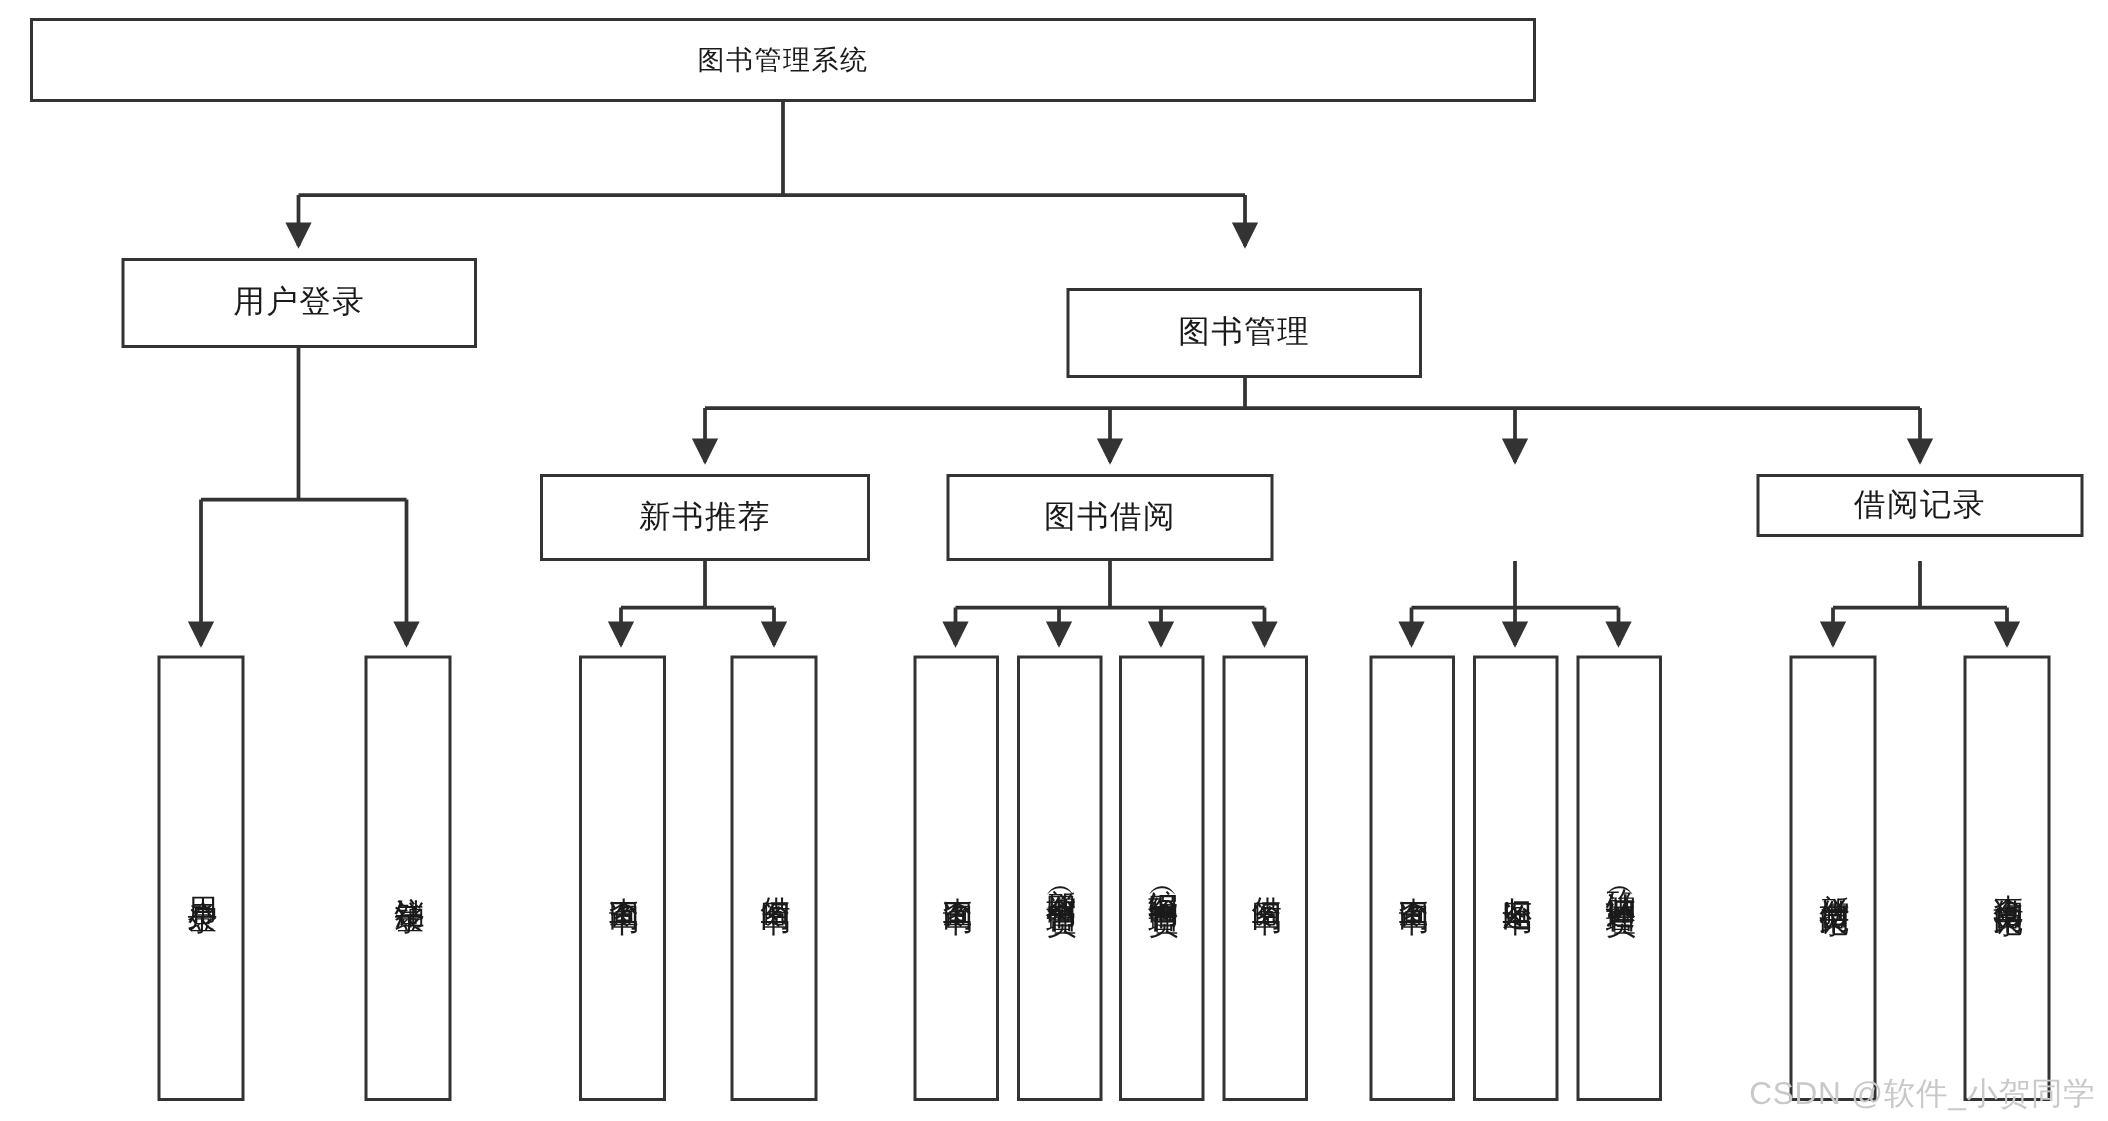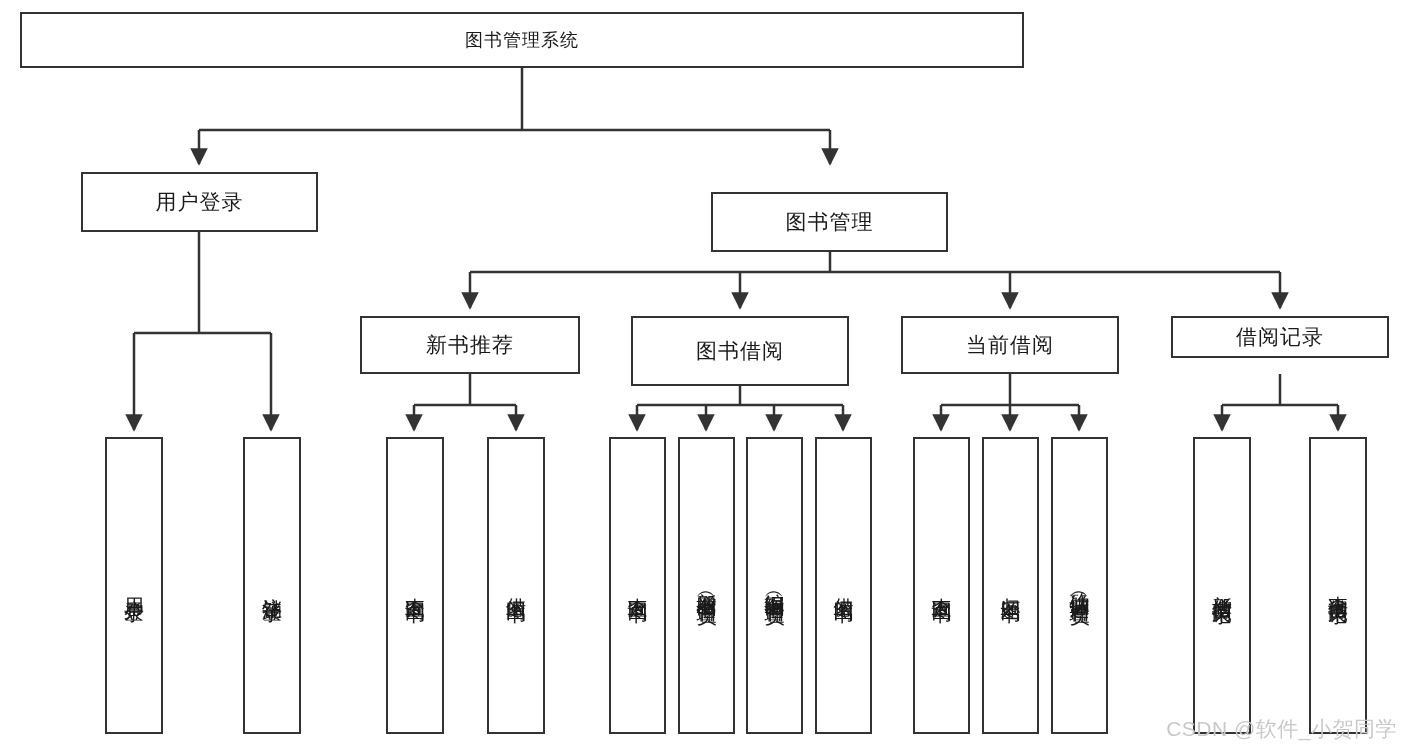--- a/index.html
+++ b/index.html
@@ -140,27 +140,24 @@
   </div>
 
   <div class="node horiz" style="left:711px; top:172px; width:237px; height:60px;margin-top:20px;">
     <span>图书管理</span>
   </div>
 
   <div class="node horiz" style="left:360px; top:316px; width:220px; height:58px;">
     <span>新书推荐</span>
   </div>
 
-  <div class="node horiz" style="left:631px; top:316px; width:218px; height:70px;">
+  <div class="node horiz" style="left:631px; top:316px; width:218px; height:58px;">
     <span>图书借阅</span>
   </div>
 
-  <div class="node horiz" style="left:901px; top:316px; width:218px; height:58px;">
-    <span>当前借阅</span>
-  </div>
 
   <div class="node horiz" style="left:1171px; top:316px; width:218px; height:42px;">
     <span>借阅记录</span>
   </div>
 
   <div class="node leaf" style="left:105px; top:437px; width:58px; height:297px;">
     <div class="leafwrap">
       <span class="vtext">用户登录</span>
     </div>
   </div>

